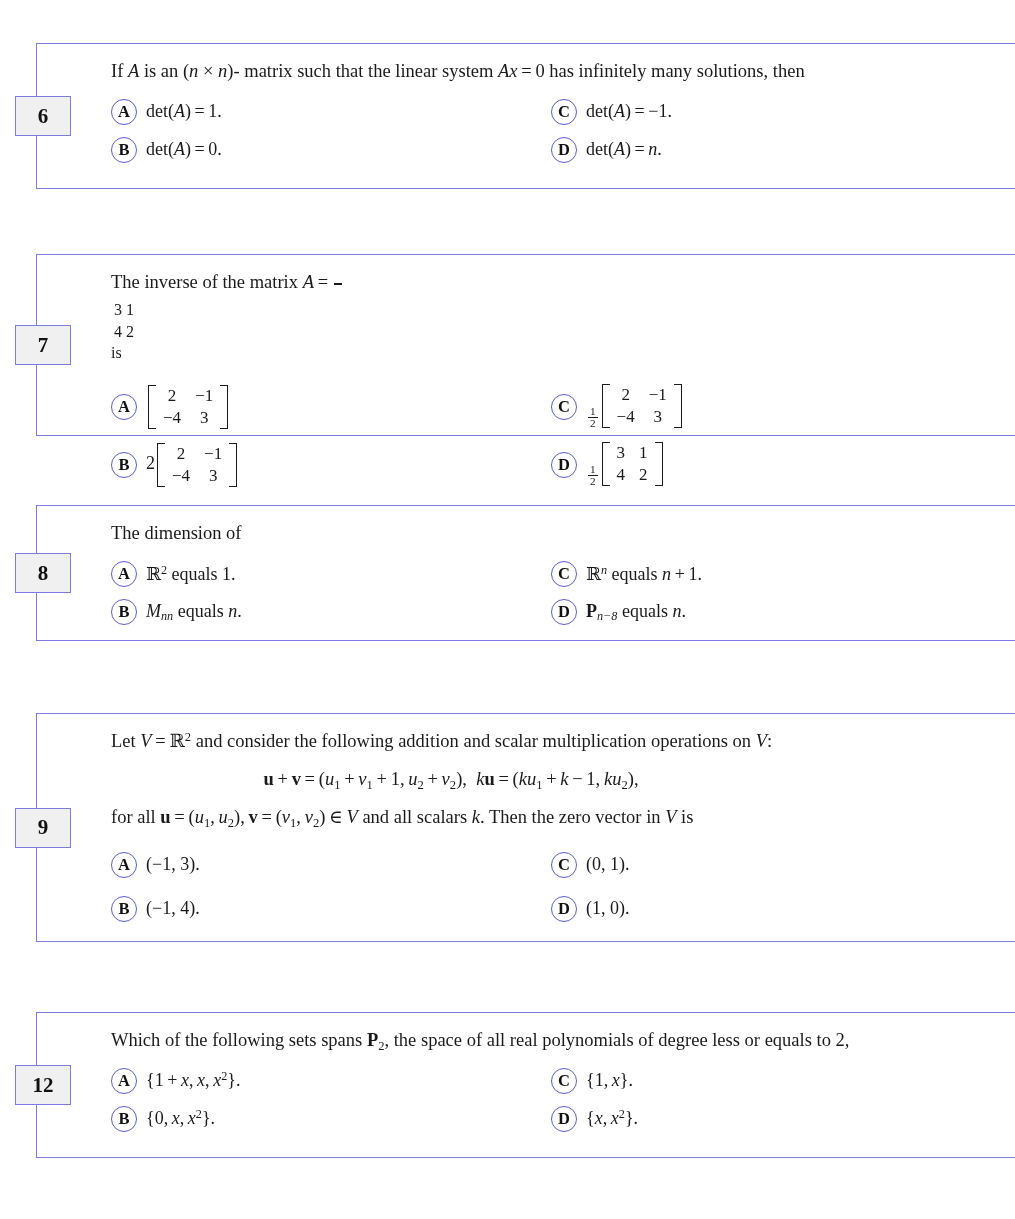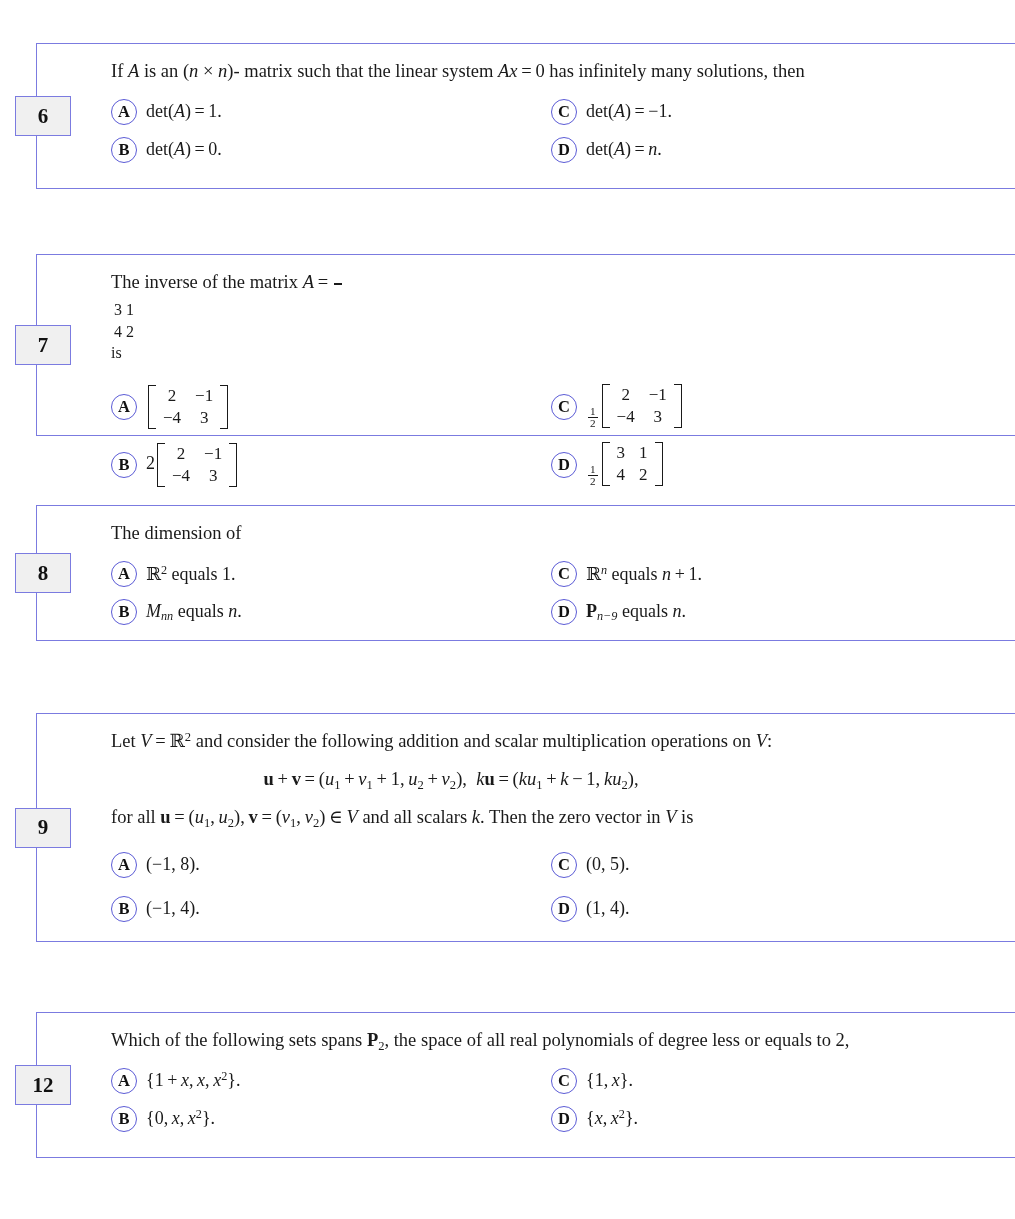--- a/index.html
+++ b/index.html
@@ -321,21 +321,21 @@
             <span class="opttext"><span class="bb">ℝ</span><sup><span class="mi">n</span></sup> equals <span class="mi">n</span> + 1.</span>
           </div>
         </div>
         <div class="optrow">
           <div class="optcell colA">
             <span class="bubble">B</span>
             <span class="opttext"><span class="mi">M</span><sub class="mi">nn</sub> equals <span class="mi">n</span>.</span>
           </div>
           <div class="optcell colC">
             <span class="bubble">D</span>
-            <span class="opttext"><span class="mb">P</span><sub class="mi">n−9</sub> equals <span class="mi">n</span>.</span>
+            <span class="opttext"><span class="mb">P</span><sub class="mi">n−8</sub> equals <span class="mi">n</span>.</span>
           </div>
         </div>
       </div>
     </div>
   </div>
 
   <div class="qbox" style="top:713px; height:229px;">
     <div class="qnum">9</div>
     <div class="qbody">
       <p class="stem" style="margin-bottom:0;">
@@ -344,35 +344,35 @@
       <div class="displaymath">
         <span class="mb">u</span> + <span class="mb">v</span> = (<span class="mi">u</span><sub>1</sub> + <span class="mi">v</span><sub>1</sub> + 1, <span class="mi">u</span><sub>2</sub> + <span class="mi">v</span><sub>2</sub>),&nbsp;&nbsp;<span class="mi">k</span><span class="mb">u</span> = (<span class="mi">ku</span><sub>1</sub> + <span class="mi">k</span> − 1, <span class="mi">ku</span><sub>2</sub>),
       </div>
       <p class="stem2">
         for all <span class="mb">u</span> = (<span class="mi">u</span><sub>1</sub>, <span class="mi">u</span><sub>2</sub>), <span class="mb">v</span> = (<span class="mi">v</span><sub>1</sub>, <span class="mi">v</span><sub>2</sub>) ∈ <span class="mi">V</span> and all scalars <span class="mi">k</span>. Then the zero vector in <span class="mi">V</span> is
       </p>
       <div class="opts" style="margin-top:12px;">
         <div class="optrow">
           <div class="optcell colA" style="min-height:44px;">
             <span class="bubble">A</span>
-            <span class="opttext">(−1, 8).</span>
+            <span class="opttext">(−1, 3).</span>
           </div>
           <div class="optcell colC" style="min-height:44px;">
             <span class="bubble">C</span>
-            <span class="opttext">(0, 5).</span>
+            <span class="opttext">(0, 1).</span>
           </div>
         </div>
         <div class="optrow">
           <div class="optcell colA" style="min-height:44px;">
             <span class="bubble">B</span>
             <span class="opttext">(−1, 4).</span>
           </div>
           <div class="optcell colC" style="min-height:44px;">
             <span class="bubble">D</span>
-            <span class="opttext">(1, 4).</span>
+            <span class="opttext">(1, 0).</span>
           </div>
         </div>
       </div>
     </div>
   </div>
 
   <div class="qbox" style="top:1012px; height:146px;">
     <div class="qnum">12</div>
     <div class="qbody">
       <p class="stem">

